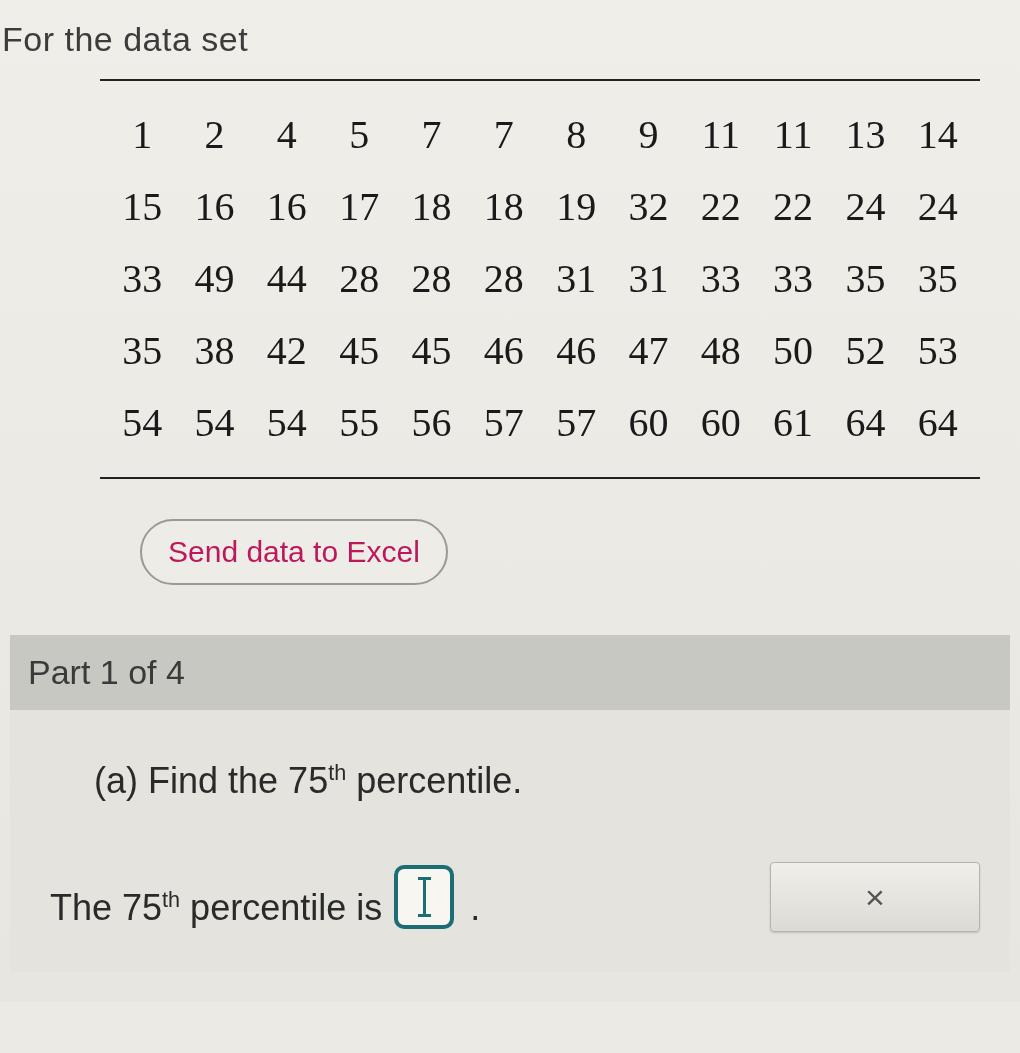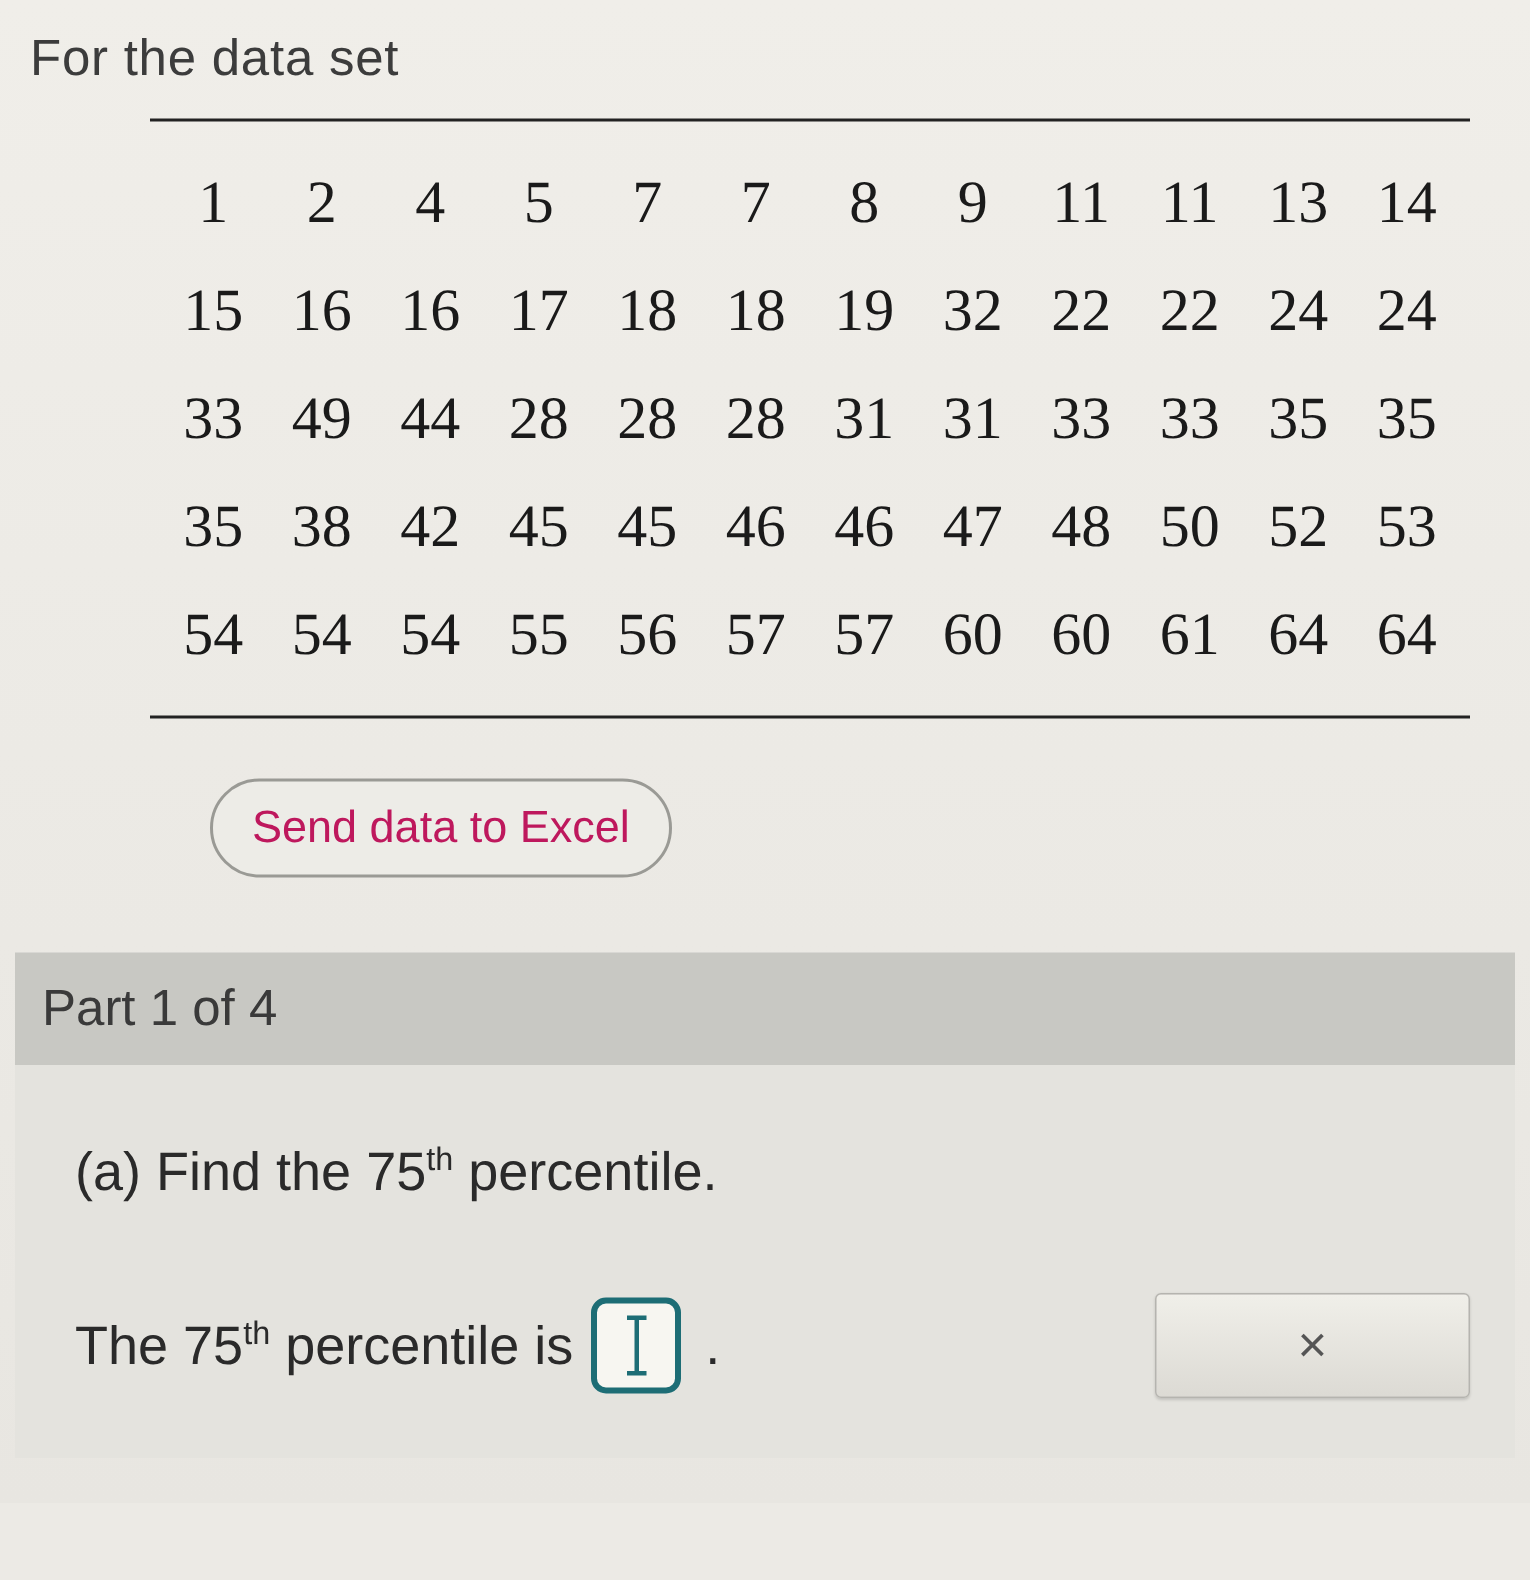--- a/index.html
+++ b/index.html
@@ -11,21 +11,21 @@
     color: #2a2a2a;
     width: 1020px;
   }
   .page {
     padding: 20px 0 30px 0;
     background: linear-gradient(180deg, #f0eee9 0%, #e8e6e1 100%);
   }
   .prompt-text {
     font-size: 34px;
     color: #3c3c3c;
-    margin: 0 0 20px 20px;
+    margin: 0 0 20px 2px;
     letter-spacing: 0.5px;
   }
   .data-block {
     margin: 0 40px 0 100px;
   }
   .data-table {
     border-top: 2px solid #222;
     border-bottom: 2px solid #222;
     padding: 18px 10px 18px 10px;
     font-family: "Times New Roman", Times, serif;
@@ -65,31 +65,32 @@
   }
   .question-body {
     background: #e4e3de;
     margin: 0 10px;
     padding: 50px 30px 40px 40px;
   }
   .question-line {
     font-size: 36px;
     color: #2a2a2a;
     margin-bottom: 60px;
+    margin-left: 44px;
   }
   .answer-line-row {
     display: flex;
     align-items: center;
     justify-content: space-between;
   }
   .answer-line {
     font-size: 36px;
     color: #2a2a2a;
     display: flex;
-    align-items: center;
+    align-items: flex-end;
     gap: 12px;
   }
   sup { font-size: 0.6em; vertical-align: super; }
   .answer-input {
     display: inline-flex;
     align-items: center;
     justify-content: center;
     width: 60px;
     height: 64px;
     border: 4px solid #1d6d75;

